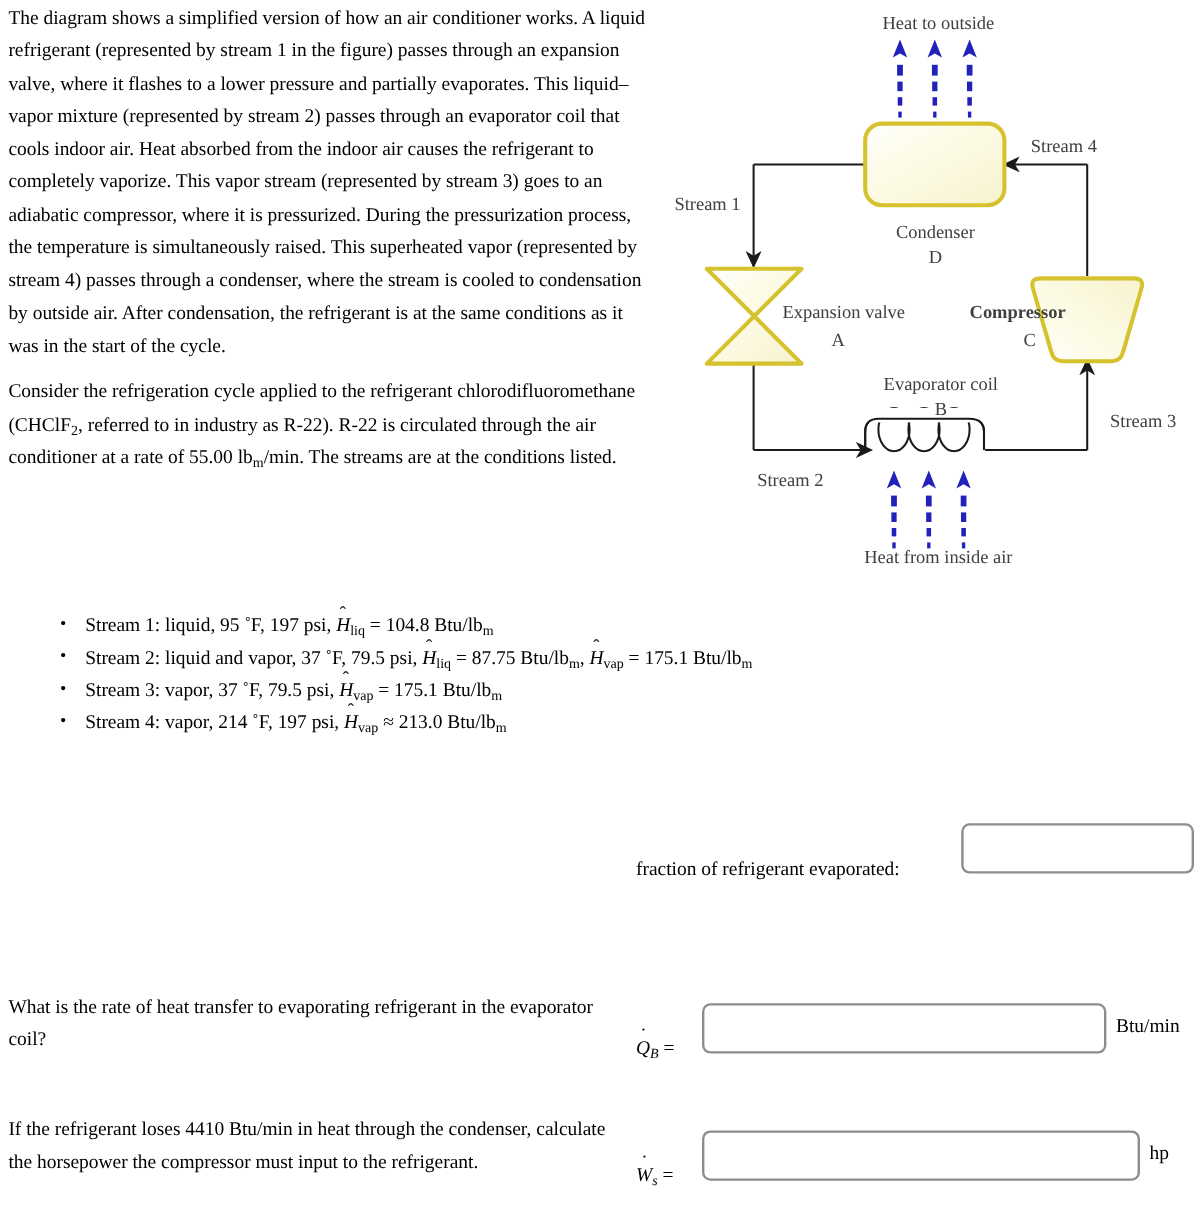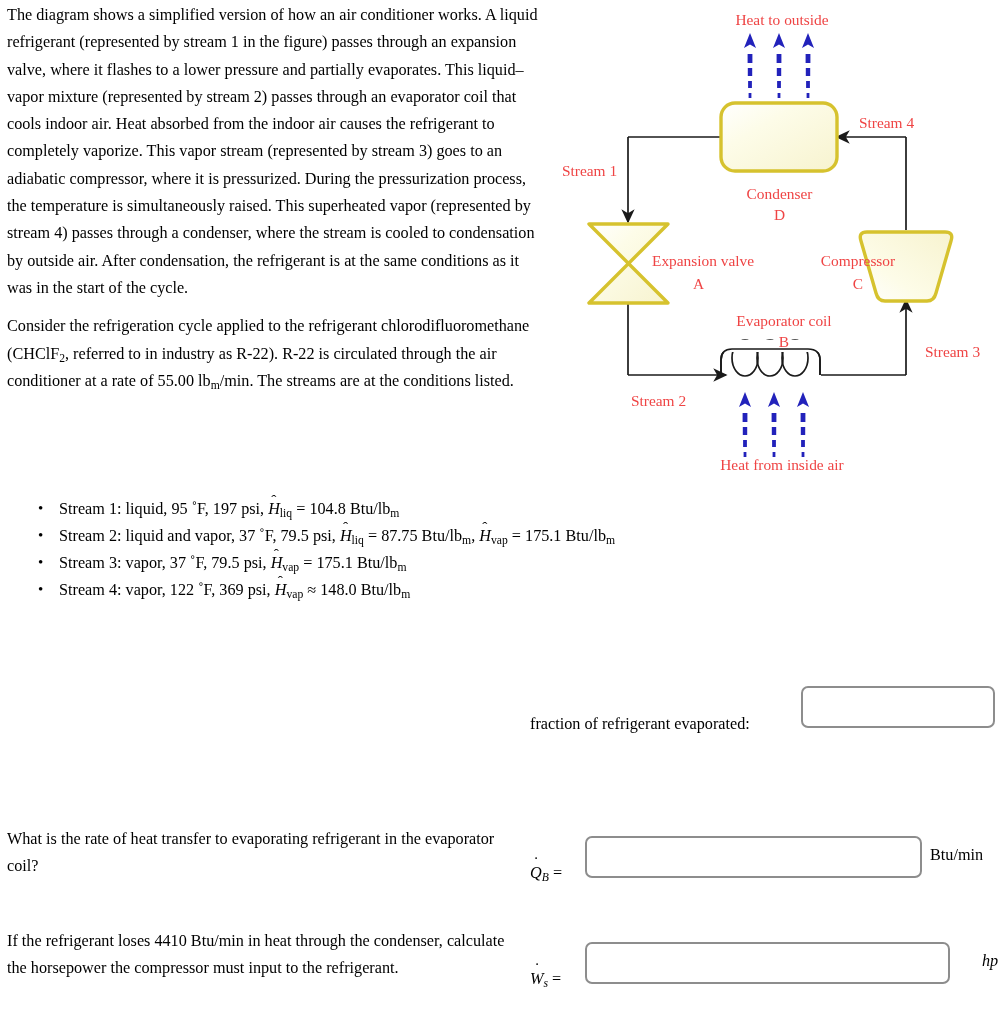--- a/index.html
+++ b/index.html
@@ -66,21 +66,21 @@
   }
 
   
   .streams {
     position: absolute;
     left: 7px;
     top: 492px;
     width: 800px;
     font-size: 16.2px;
     line-height: 27px;
-    margin: 4px;
+    margin: 16px;
     padding: 0;
     list-style: none;
   }
   .streams li {
     position: relative;
     padding-left: 48px;
     white-space: nowrap;
   }
   .streams li::before {
     content: "\2022";
@@ -131,21 +131,21 @@
     width: 445px;
     height: 490px;
   }
   .diagram svg { display: block; }
   .dlabel {
     position: absolute;
     font-family: "Liberation Serif", "DejaVu Serif", serif;
     font-size: 15.4px;
     white-space: nowrap;
     text-align: center;
-    color: #ef4444;
+    color: #404040;
   }
 </style>
 </head>
 <body>
 
 <div class="page">
 
   <div class="intro">
     <p>The diagram shows a simplified version of how an air conditioner works. A liquid refrigerant (represented by stream 1 in the figure) passes through an expansion valve, where it flashes to a lower pressure and partially evaporates. This liquid–vapor mixture (represented by stream 2) passes through an evaporator coil that cools indoor air. Heat absorbed from the indoor air causes the refrigerant to completely vaporize. This vapor stream (represented by stream 3) goes to an adiabatic compressor, where it is pressurized. During the pressurization process, the temperature is simultaneously raised. This superheated vapor (represented by stream 4) passes through a condenser, where the stream is cooled to condensation by outside air. After condensation, the refrigerant is at the same conditions as it was in the start of the cycle.</p>
     <p><span>Consider the refrigeration cycle applied to the refrigerant chlorodifluoromethane (CHClF</span><sub>2</sub><span>, referred to in industry as R-22). R-22 is circulated through the air conditioner at a rate of 55.00 lb</span><sub>m</sub><span>/min. The streams are at the conditions listed.</span></p>
@@ -155,21 +155,21 @@
     <li>
       <span>Stream 1</span><span>:&nbsp;</span><span>liquid, 95 ˚F, 197 psi,</span>&nbsp;<span class="hat">H</span><sub>liq</sub>&nbsp;<span>=</span>&nbsp;<span>104.8 Btu/lb</span><sub>m</sub>
     </li>
     <li>
       <span>Stream 2</span><span>:&nbsp;</span><span>liquid and vapor, 37 ˚F, 79.5 psi,</span>&nbsp;<span class="hat">H</span><sub>liq</sub>&nbsp;<span>=</span>&nbsp;<span>87.75 Btu/lb</span><sub>m</sub><span>,&nbsp;</span><span class="hat">H</span><sub>vap</sub>&nbsp;<span>=</span>&nbsp;<span>175.1 Btu/lb</span><sub>m</sub>
     </li>
     <li>
       <span>Stream 3</span><span>:&nbsp;</span><span>vapor, 37 ˚F, 79.5 psi,</span>&nbsp;<span class="hat">H</span><sub>vap</sub>&nbsp;<span>=</span>&nbsp;<span>175.1 Btu/lb</span><sub>m</sub>
     </li>
     <li>
-      <span>Stream 4</span><span>:&nbsp;</span><span>vapor, 122 ˚F, 369 psi,</span>&nbsp;<span class="hat">H</span><sub>vap</sub>&nbsp;<span>≈</span>&nbsp;<span>148.0 Btu/lb</span><sub>m</sub>
+      <span>Stream 4</span><span>:&nbsp;</span><span>vapor, 214 ˚F, 197 psi,</span>&nbsp;<span class="hat">H</span><sub>vap</sub>&nbsp;<span>≈</span>&nbsp;<span>213.0 Btu/lb</span><sub>m</sub>
     </li>
   </ul>
 
   <div class="diagram">
     <svg width="445" height="490" viewBox="0 0 445 490">
       <defs>
         <linearGradient id="eqFill" x1="0" y1="0" x2="1" y2="1">
           <stop offset="0%" stop-color="#ffffff"></stop>
           <stop offset="35%" stop-color="#fdfce8"></stop>
           <stop offset="100%" stop-color="#f7f3cf"></stop>
@@ -254,21 +254,21 @@
     </svg>
 
     <div class="dlabel" style="left:146px; top:11px; width:160px;">Heat to outside</div>
 
     <div class="dlabel" style="left:146px; top:185px; width:155px;">Condenser</div>
     <div class="dlabel" style="left:146px; top:206px; width:155px;">D</div>
 
     <div class="dlabel" style="left:96px; top:252px; width:160px; text-align:left;">Expansion valve</div>
     <div class="dlabel" style="left:96px; top:275px; width:93px;">A</div>
 
-    <div class="dlabel" style="left:238px; top:252px; width:128px;">Compressor</div>
+    <div class="dlabel" style="left:228px; top:252px; width:128px;font-weight:bold;">Compressor</div>
     <div class="dlabel" style="left:238px; top:275px; width:128px;">C</div>
 
     <div class="dlabel" style="left:153px; top:312px; width:150px;">Evaporator coil</div>
     <div class="dlabel" style="left:153px; top:333px; width:150px;">B</div>
 
     <div class="dlabel" style="left:6px; top:162px; width:80px; text-align:left;">Stream 1</div>
     <div class="dlabel" style="left:75px; top:392px; width:84px; text-align:left;">Stream 2</div>
     <div class="dlabel" style="left:369px; top:343px; width:80px; text-align:left;">Stream 3</div>
     <div class="dlabel" style="left:303px; top:114px; width:84px; text-align:left;">Stream 4</div>
 
@@ -284,16 +284,16 @@
     <div class="qtext" style="top:0;">What is the rate of heat transfer to evaporating refrigerant in the evaporator coil?</div>
     <div class="ans-label" style="left:530px; top:20px;"><span class="dotover">Q</span><sub class="ital">B</sub>&nbsp;<span>=</span></div>
     <input class="answer-box" type="text" style="left: 585px; top: 10px; width: 337px; height: 42px;" value="">
     <div class="unit" style="left:930px; top:20px;">Btu/min</div>
   </div>
 
   <div class="qrow" style="top:928px; height:90px;">
     <div class="qtext" style="top:0;">If the refrigerant loses 4410 Btu/min in heat through the condenser, calculate the horsepower the compressor must input to the refrigerant.</div>
     <div class="ans-label" style="left:530px; top:24px;"><span class="dotover">W</span><sub class="ital">s</sub>&nbsp;<span>=</span></div>
     <input class="answer-box" type="text" style="left: 585px; top: 14px; width: 365px; height: 42px;" value="">
-    <div class="unit" style="left:982px; top:24px;font-style:italic;">hp</div>
+    <div class="unit" style="left:958px; top:24px;">hp</div>
   </div>
 
 </div>
 
 </body></html>

